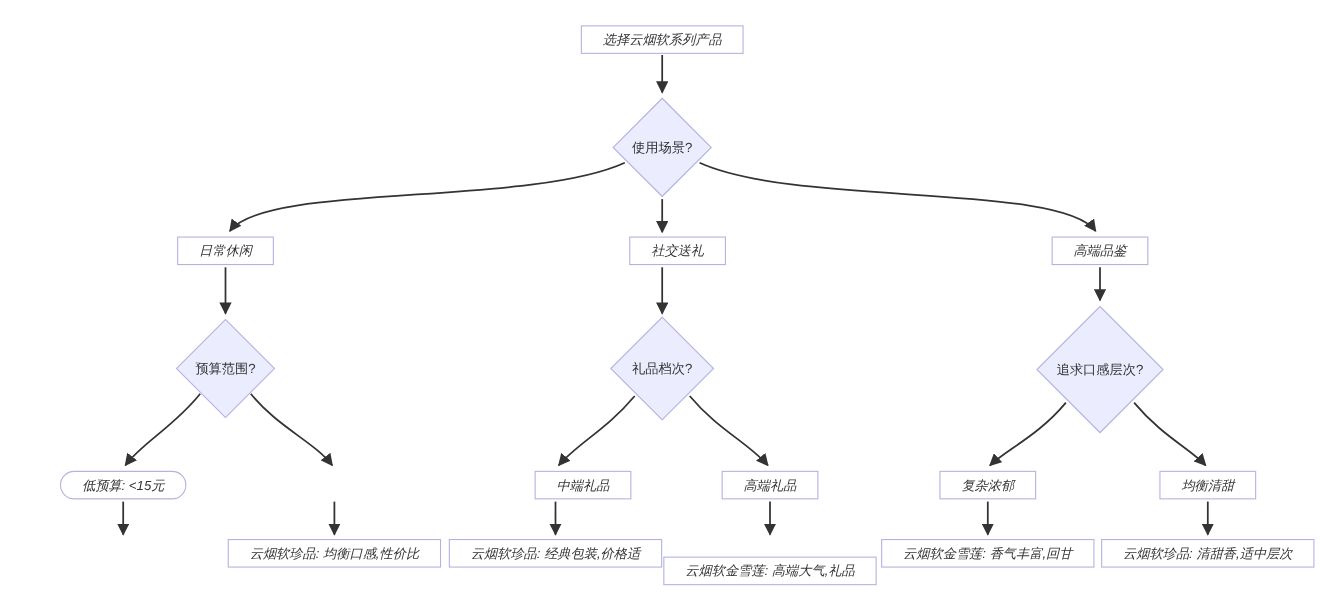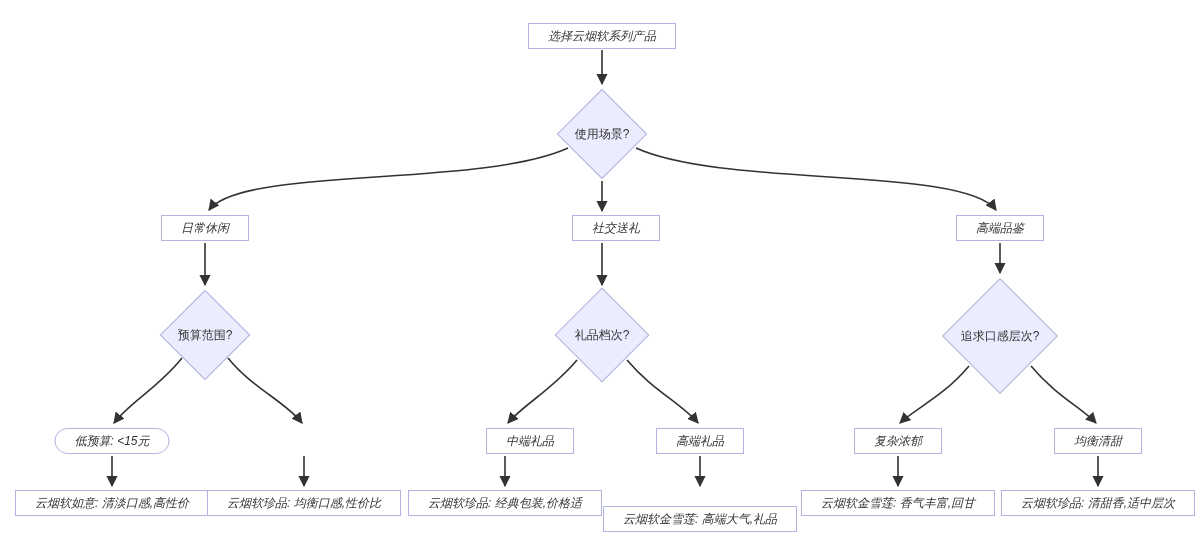--- a/index.html
+++ b/index.html
@@ -98,20 +98,19 @@
     <span class="shape" style="width:82px;height:82px;"></span>
     <span class="label">追求口感层次?</span>
   </div>
 
   <div class="rect-node" style="left:112px;top:428px;border-radius:13px;">低预算: &lt;15元</div>
   <div class="rect-node" style="left:505px;top:428px;margin-left:25px;">中端礼品</div>
   <div class="rect-node" style="left:700px;top:428px;">高端礼品</div>
   <div class="rect-node" style="left:898px;top:428px;">复杂浓郁</div>
   <div class="rect-node" style="left:1098px;top:428px;">均衡清甜</div>
 
-  <div class="rect-node" style="left:112px;top:490px;">云烟软如意: 清淡口感,高性价</div>
   <div class="rect-node" style="left:304px;top:490px;">云烟软珍品: 均衡口感,性价比</div>
   <div class="rect-node" style="left:505px;top:490px;">云烟软珍品: 经典包装,价格适</div>
   <div class="rect-node" style="left:700px;top:490px;margin-top:16px;">云烟软金雪莲: 高端大气,礼品</div>
   <div class="rect-node" style="left:898px;top:490px;">云烟软金雪莲: 香气丰富,回甘</div>
   <div class="rect-node" style="left:1098px;top:490px;">云烟软珍品: 清甜香,适中层次</div>
 
 </div>
 
 </body></html>

